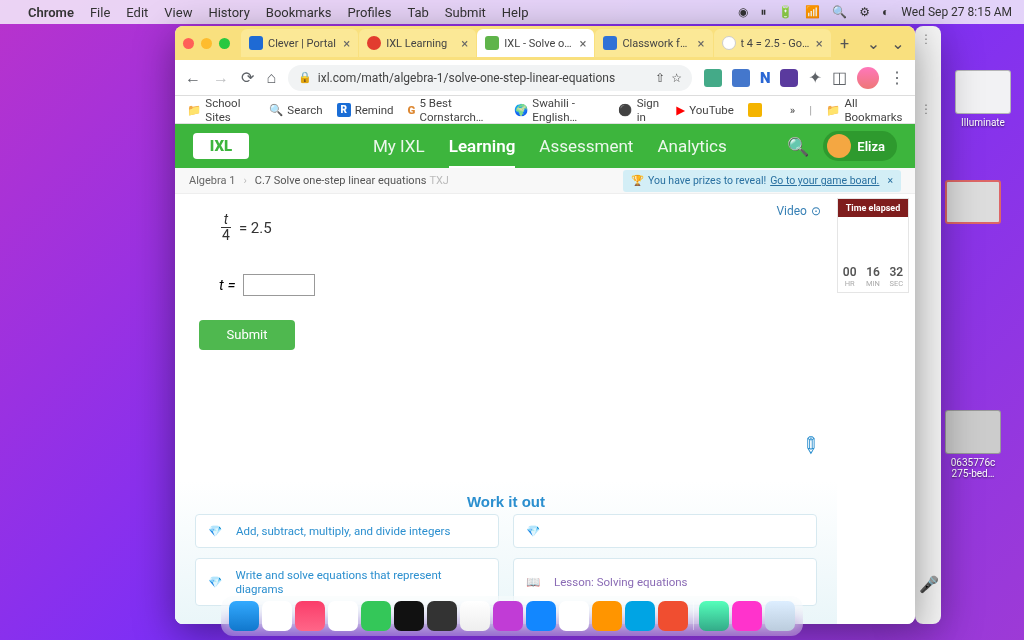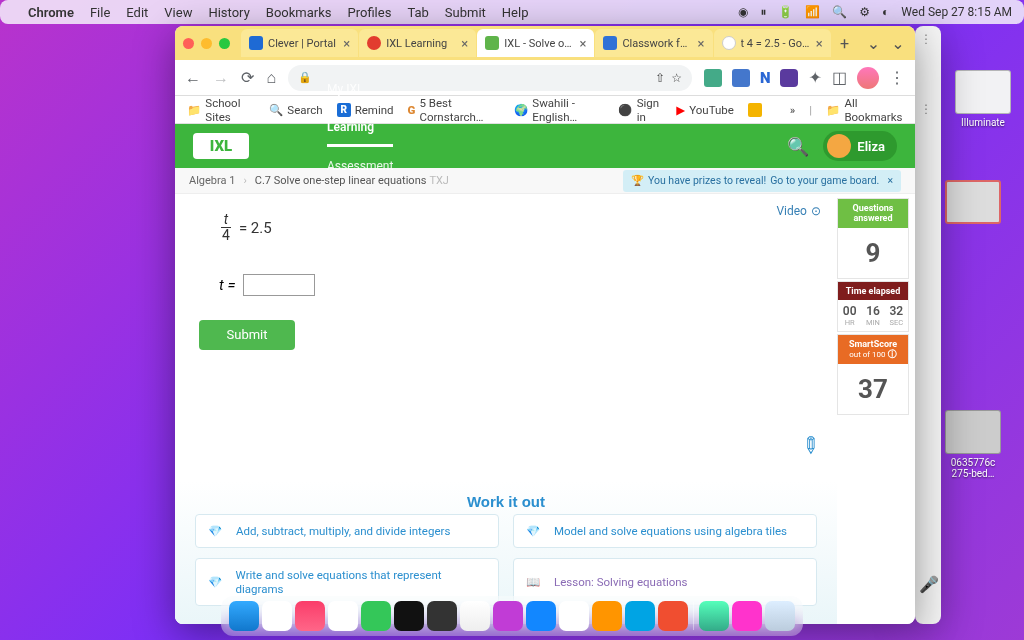--- a/index.html
+++ b/index.html
@@ -1,19 +1,19 @@
 <!DOCTYPE html>
 <html><head>
 <meta charset="utf-8">
 <style>
 * { margin:0; padding:0; box-sizing:border-box; font-family:-apple-system,BlinkMacSystemFont,"Segoe UI",Roboto,sans-serif; }
 body { width:1024px; height:640px; background:linear-gradient(135deg,#b833cc 0%,#7b2ff7 50%,#9d3ad6 100%); overflow:hidden; position:relative; }
 
 
-.menubar { height:24px; background:rgba(245,240,250,0.85); display:flex; align-items:center; padding:0 12px; font-size:13px; color:#333;border-radius:8px; }
+.menubar { height:24px; background:rgba(245,240,250,0.85); display:flex; align-items:center; padding:0 12px; font-size:13px; color:#333; }
 .menubar .left { display:flex; gap:16px; align-items:center; }
 .menubar .right { margin-left:auto; display:flex; gap:12px; align-items:center; font-size:12px; }
 .menubar .apple { font-size:15px; }
 .menubar b { font-weight:600; }
 
 
 .desktop-icon { position:absolute; width:70px; text-align:center; color:#fff; font-size:10px; text-shadow:0 1px 2px rgba(0,0,0,0.6); }
 .desktop-icon .thumb { width:56px; height:44px; background:#eee; margin:0 auto 3px; border-radius:3px; border:1px solid rgba(0,0,0,0.25); }
 
 
@@ -43,54 +43,54 @@
 .omnibar .avatar { width:22px; height:22px; border-radius:50%; background:linear-gradient(#f7b,#e77); }
 
 
 .bookbar { height:28px; background:#fff; border-bottom:1px solid #e0e0e0; display:flex; align-items:center; padding:0 12px; gap:14px; font-size:11.5px; color:#444; }
 .bookbar .bm { display:flex; align-items:center; gap:4px; }
 .bookbar .spacer { flex:1; }
 
 
 .ixl-header { height:44px; background:#3db53d; display:flex; align-items:center; padding:0 18px; gap:28px; color:#fff; }
 .ixl-logo { width:56px; height:26px; background:#fff; border-radius:4px; display:flex; align-items:center; justify-content:center; font-weight:900; color:#3db53d; font-size:15px; }
-.ixl-nav { display:flex; gap:24px; margin-left:50px; font-size:12px;flex-direction:column; }
+.ixl-nav { display:flex; gap:24px; margin-left:96px; font-size:17px; }
 .ixl-nav .item { opacity:0.9; cursor:pointer; }
 .ixl-nav .item.active { font-weight:600; opacity:1; border-bottom:3px solid #fff; padding-bottom:10px; margin-bottom:-12px; }
 .ixl-right { margin-left:auto; display:flex; align-items:center; gap:14px; }
 .ixl-right .search { font-size:18px; }
 .ixl-user { height:30px; background:#2e9a2e; border-radius:15px; padding:0 12px 0 4px; display:flex; align-items:center; gap:6px; font-size:13px; font-weight:600; }
 .ixl-user .uavatar { width:24px; height:24px; border-radius:50%; background:#f4a742; }
 
 
 .crumb-row { height:26px; background:#f8f8f8; border-bottom:1px solid #eee; display:flex; align-items:center; padding:0 14px; font-size:11px; color:#666; }
 .crumb-row .skill { color:#555; }
 .crumb-row .banner { margin-left:auto; background:#d3eef6; height:22px; display:flex; align-items:center; padding:0 8px; border-radius:3px; font-size:10.5px; color:#2970a0; gap:4px; }
-.crumb-row .banner a { }
+.crumb-row .banner a { text-decoration:underline; }
 
 
 .content { flex:1; display:flex; background:#fff; overflow:hidden; position:relative; }
 .problem { flex:1; padding:18px 24px; position:relative; font-family:Verdana,sans-serif; }
 .video-link { position:absolute; right:16px; top:10px; font-size:12px; color:#3780b5; display:flex; align-items:center; gap:4px; }
 .prompt { font-size:14px; color:#333; margin-bottom:22px; }
 .equation { font-size:15px; color:#333; margin-left:20px; margin-bottom:30px; display:flex; align-items:center; gap:6px; }
 .frac { display:inline-flex; flex-direction:column; align-items:center; font-size:14px; line-height:1.1; }
 .frac .num { border-bottom:1px solid #333; padding:0 3px; font-style:italic; }
 .frac .den { padding:0 3px; }
 .answer-row { margin-left:20px; font-size:15px; display:flex; align-items:center; gap:8px; margin-bottom:24px; }
 .answer-row input { width:72px; height:22px; border:1px solid #999; padding:0 4px; font-size:13px; }
 .submit { width:96px; height:30px; background:#4fb84f; color:#fff; border:none; border-radius:4px; font-size:13px; cursor:pointer; }
 
 
 .stats { width:72px; display:flex; flex-direction:column; gap:2px; padding-top:4px; margin-right:6px; }
 .stat-box { background:#fff; border:1px solid #e5e5e5; text-align:center; }
 .stat-hdr { font-size:9px; font-weight:700; color:#fff; padding:4px 2px; line-height:1.15; }
 .stat-val { font-size:26px; font-weight:700; color:#555; padding:10px 0; }
 .q-hdr { background:#6fbf44; } .t-hdr { background:#7f1d1d; } .s-hdr { background:#e86b24; }
-.time-cells { display:flex; }
+.time-cells { display:flex;margin-top:44px; }
 .time-cells > div { flex:1; padding:4px 0; }
 .time-cells .n { font-size:12px; font-weight:600; color:#555; }
 .time-cells .l { font-size:7.5px; color:#aaa; }
 .scratch { position:absolute; right:18px; bottom:166px; font-size:22px; color:#2b8fcf; transform:rotate(45deg); }
 
 
 .workout { position:absolute; bottom:0; left:0; right:0; background:linear-gradient(#fff,#eaf6f9); padding:12px 20px 18px; }
 .workout h3 { color:#2b8fcf; font-size:15px; text-align:center; font-weight:600; font-family:Verdana,sans-serif; margin-bottom:4px; }
 .workout .sub { text-align:center; font-size:12.5px; color:#555; margin-bottom:12px; }
 .help-grid { display:grid; grid-template-columns:1fr 1fr; gap:10px 14px; }
@@ -190,20 +190,21 @@
     <div style="width:18px;text-align:center;color:#555;">⌄</div>
   </div>
 
   <div class="omnibar">
     <span class="navbtn">←</span>
     <span class="navbtn" style="opacity:.4;">→</span>
     <span class="navbtn">⟳</span>
     <span class="navbtn">⌂</span>
     <div class="urlbox">
       <span class="lock">🔒</span>
+      <span>ixl.com/math/algebra-1/solve-one-step-linear-equations</span>
       <span style="margin-left:auto;">⇧</span>
       <span>☆</span>
     </div>
     <div class="ext">
       <span class="exticon" style="background:#4a8;"></span>
       <span class="exticon" style="background:#47c;"></span>
       <span style="color:#2b67d4;font-weight:900;font-size:15px;">N</span>
       <span class="exticon" style="background:#5a3a9e;border-radius:4px;"></span>
       <span>✦</span>
       <span>◫</span>
@@ -291,59 +292,50 @@
 
       <div class="workout">
         <h3>Work it out</h3>
         <div class="help-grid">
           <div class="help-card">
               <span class="hicon" style="color:#59c;">💎</span>
               <span>Add, subtract, multiply, and divide integers</span>
             </div>
           <div class="help-card">
               <span class="hicon" style="color:#59c;">💎</span>
-              <span>Model and solve equations using algebra tiles</span>
             </div>
           <div class="help-card">
               <span class="hicon" style="color:#59c;">💎</span>
               <span>Write and solve equations that represent diagrams</span>
             </div>
           <div class="help-card" style="color:#8a6bb5;">
               <span class="hicon">📖</span>
               <span>Lesson: Solving equations</span>
             </div>
         </div>
       </div>
     </div>
 
     <div class="stats">
-      <div class="stat-box">
-        <div class="stat-hdr q-hdr">Questions answered</div>
-        <div class="stat-val">9</div>
-      </div>
       <div class="stat-box">
         <div class="stat-hdr t-hdr">Time elapsed</div>
         <div class="time-cells">
           <div>
               <div class="n">00</div>
               <div class="l">HR</div>
             </div>
           <div>
               <div class="n">16</div>
               <div class="l">MIN</div>
             </div>
           <div>
               <div class="n">32</div>
               <div class="l">SEC</div>
             </div>
         </div>
-      </div>
-      <div class="stat-box">
-        <div class="stat-hdr s-hdr"><span>SmartScore</span><br><span style="font-weight:400;font-size:8px;">out of 100</span> <span>ⓘ</span></div>
-        <div class="stat-val">37</div>
       </div>
     </div>
   </div>
 
 </div>
 
 <div class="dock">
   <span class="dicon" style="background:linear-gradient(#3af,#17c);"></span>
   <span class="dicon" style="background:#fff;"></span>
   <span class="dicon" style="background:linear-gradient(#fa3d6a,#f68);"></span>

